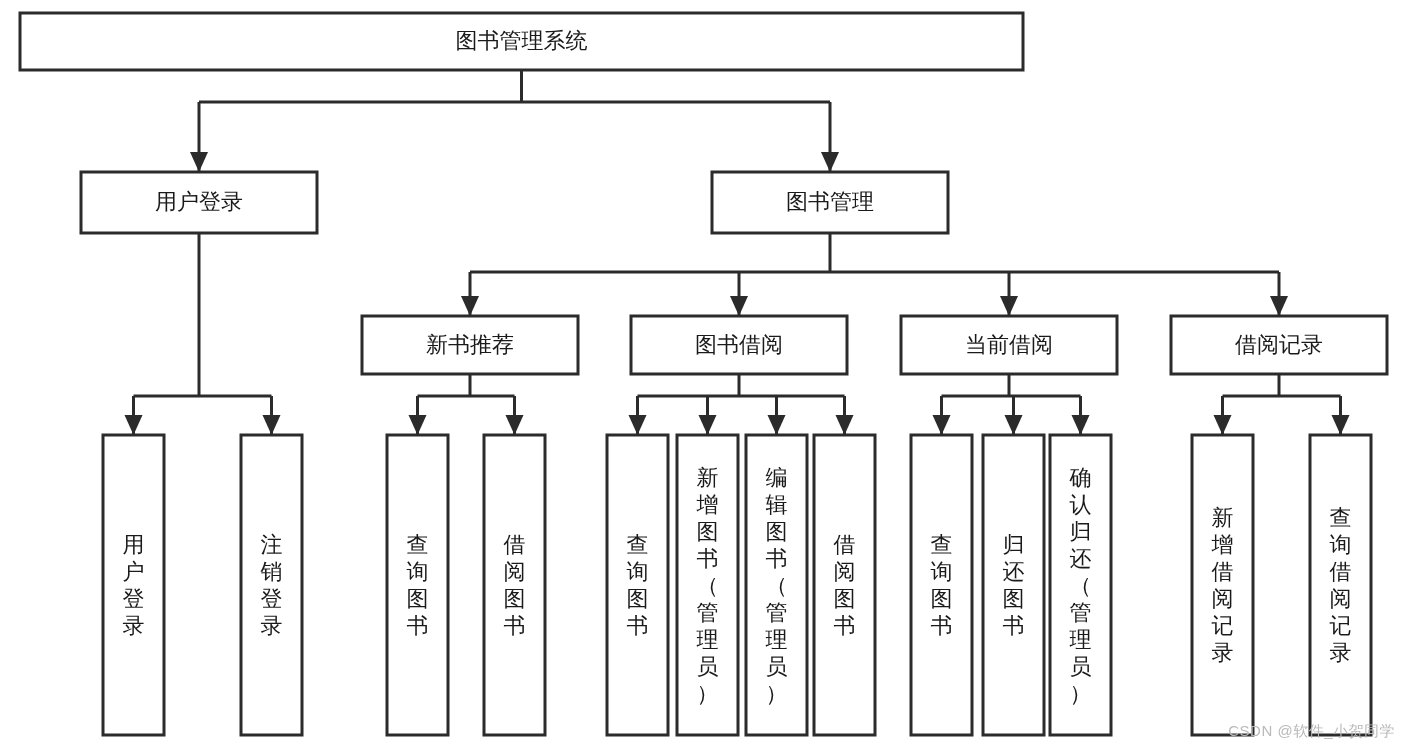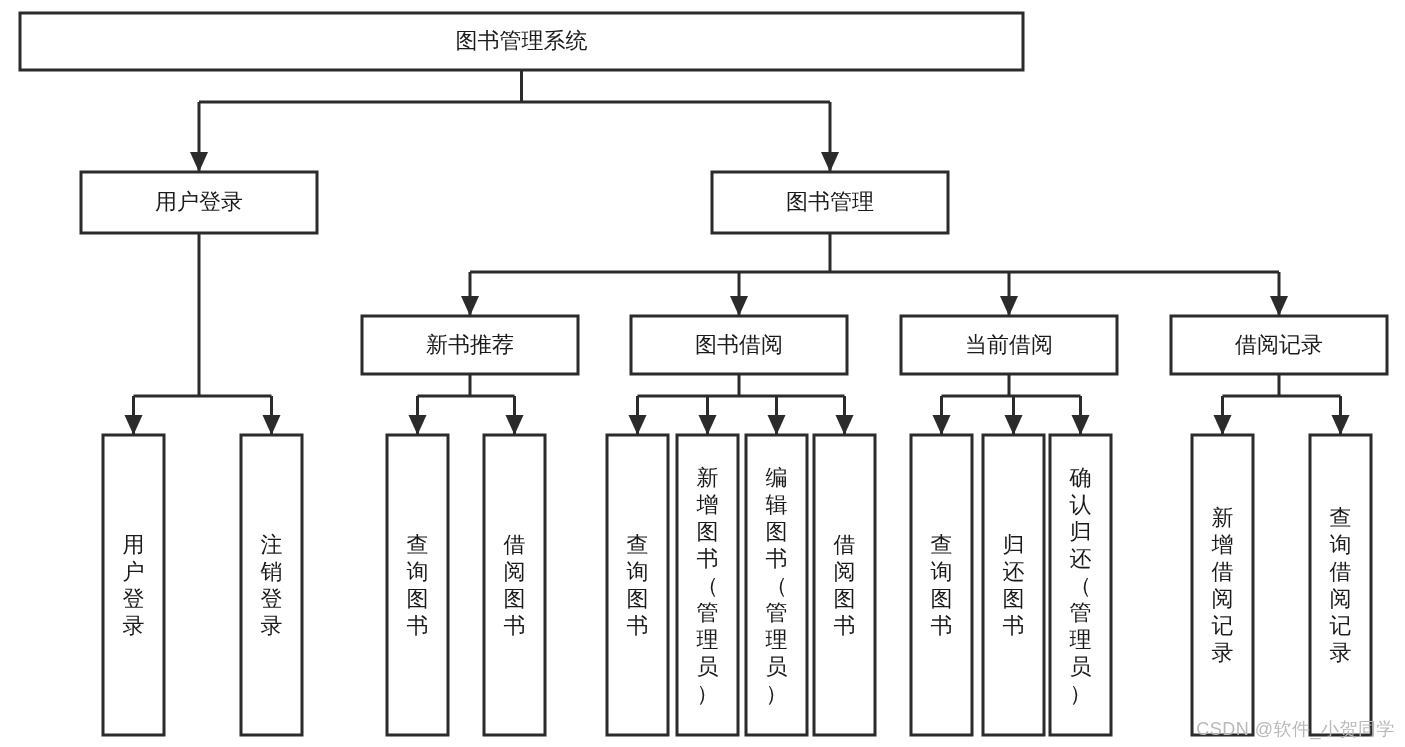--- a/index.html
+++ b/index.html
@@ -51,21 +51,21 @@
   }
   .arrow-head {
     fill: #2b2b2b;
     stroke: none;
   }
   .watermark {
     position: absolute;
     right: 10px;
     bottom: 6px;
     color: #b9b9b9;
-    font-size: 18px;
+    font-size: 15px;
     font-family: "Liberation Sans", "DejaVu Sans", sans-serif;
     letter-spacing: 0.5px;
     white-space: nowrap;
     user-select: none;
   }
 </style>
 </head>
 <body>
 
 <div id="diagram-root">

